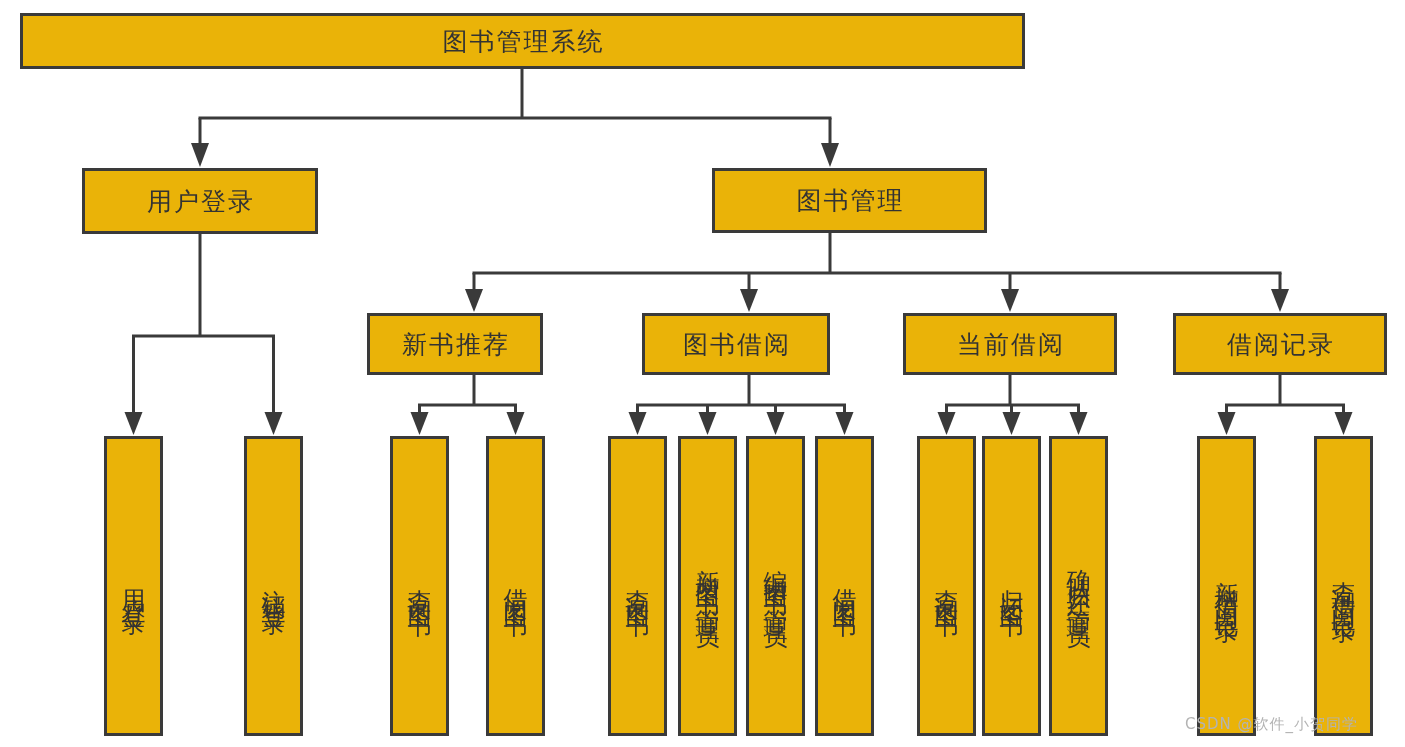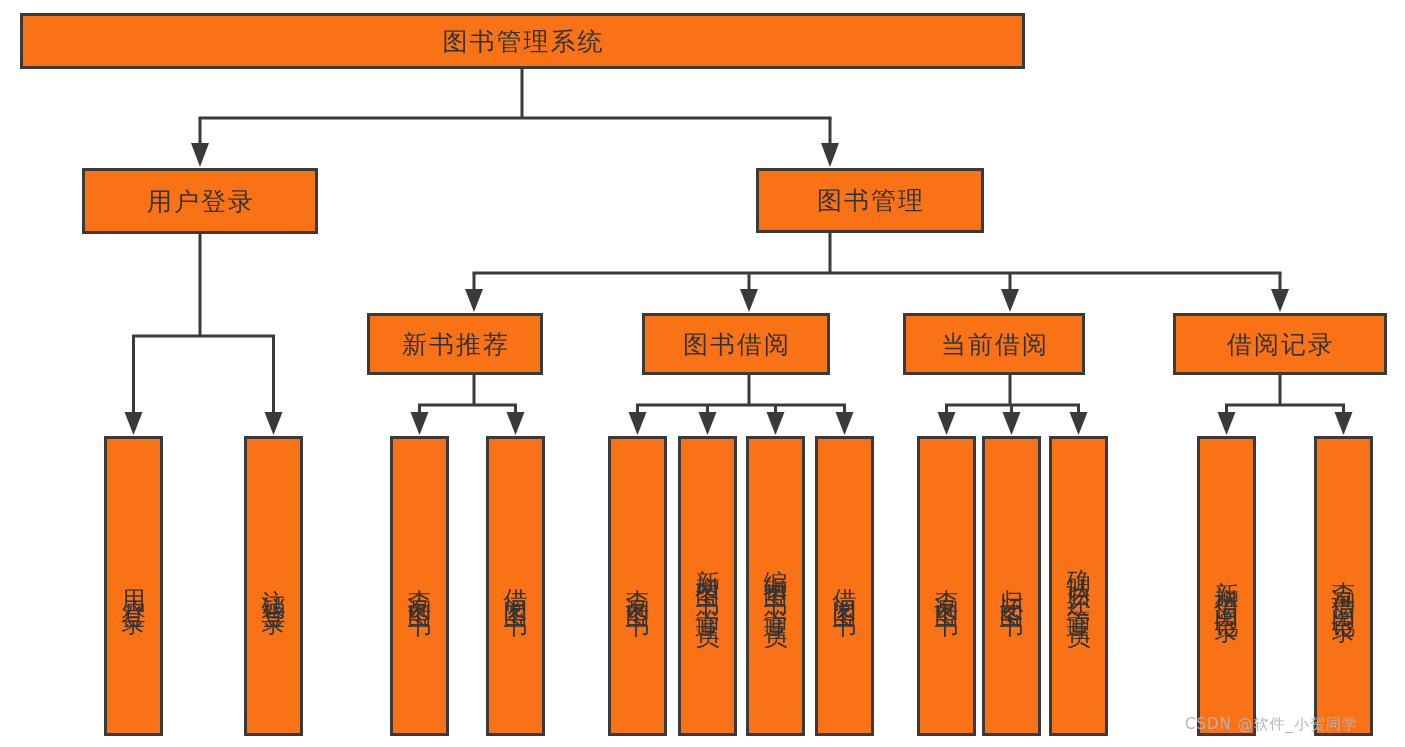--- a/index.html
+++ b/index.html
@@ -15,21 +15,21 @@
   .wires {
     position: absolute;
     left: 0; top: 0;
     width: 1405px; height: 747px;
     pointer-events: none;
   }
   .node {
     position: absolute;
     box-sizing: border-box;
     border: 3px solid #3a3a3a;
-    background: #f97316;
+    background: #eab308;
     display: flex;
     align-items: center;
     justify-content: center;
     text-align: center;
   }
   .h-node { font-size: 25px; letter-spacing: 2px; white-space: nowrap; }
   .h-node .lbl { transform: translateX(1px); }
   .v-node .lbl {
     writing-mode: vertical-rl;
     text-orientation: mixed;
@@ -109,31 +109,31 @@
     </g>
   </svg>
 
   <div class="node h-node" style="left:20px; top:13px; width:1005px; height:56px;">
     <span class="lbl">图书管理系统</span>
   </div>
 
   <div class="node h-node" style="left:82px; top:168px; width:236px; height:66px;">
     <span class="lbl">用户登录</span>
   </div>
-  <div class="node h-node" style="left:712px; top:168px; width:228px; height:65px;margin-left:44px;">
+  <div class="node h-node" style="left:712px; top:168px; width:275px; height:65px;">
     <span class="lbl">图书管理</span>
   </div>
 
   <div class="node h-node" style="left:367px; top:313px; width:176px; height:62px;">
     <span class="lbl">新书推荐</span>
   </div>
   <div class="node h-node" style="left:642px; top:313px; width:188px; height:62px;">
     <span class="lbl">图书借阅</span>
   </div>
-  <div class="node h-node" style="left:903px; top:313px; width:182px; height:62px;">
+  <div class="node h-node" style="left:903px; top:313px; width:214px; height:62px;">
     <span class="lbl">当前借阅</span>
   </div>
   <div class="node h-node" style="left:1173px; top:313px; width:214px; height:62px;">
     <span class="lbl">借阅记录</span>
   </div>
 
   <div class="node v-node" style="left:104px; top:436px; width:59px; height:300px;">
     <span class="lbl">用户登录</span>
   </div>
   <div class="node v-node" style="left:244px; top:436px; width:59px; height:300px;">

